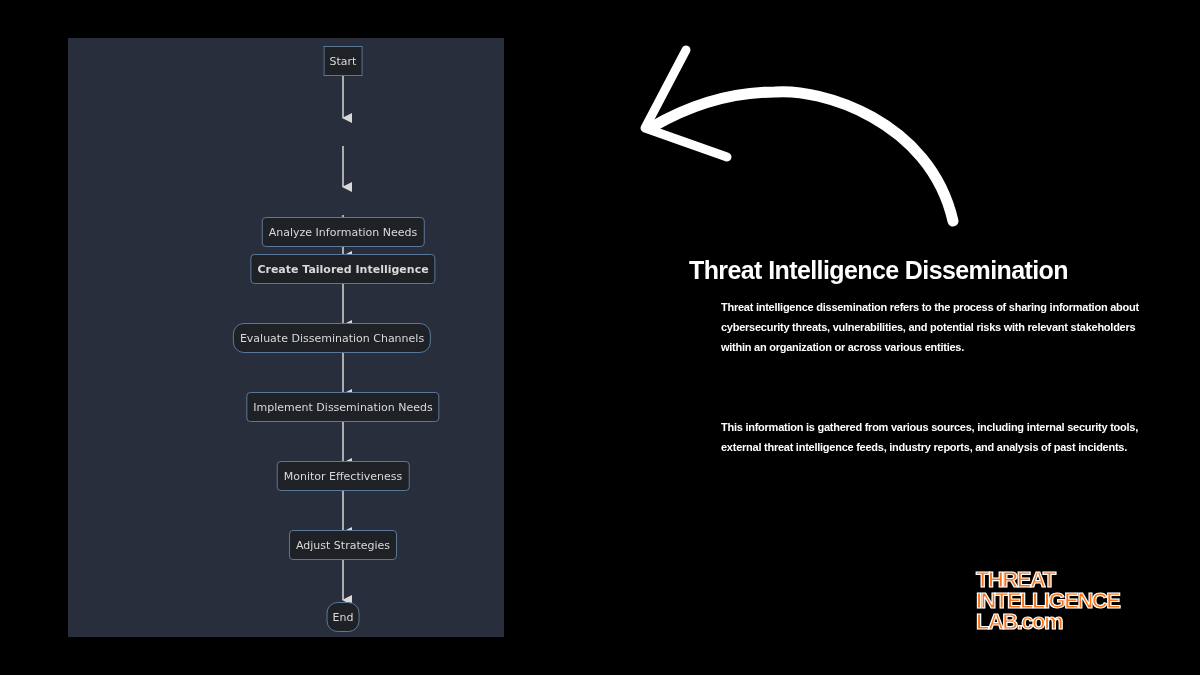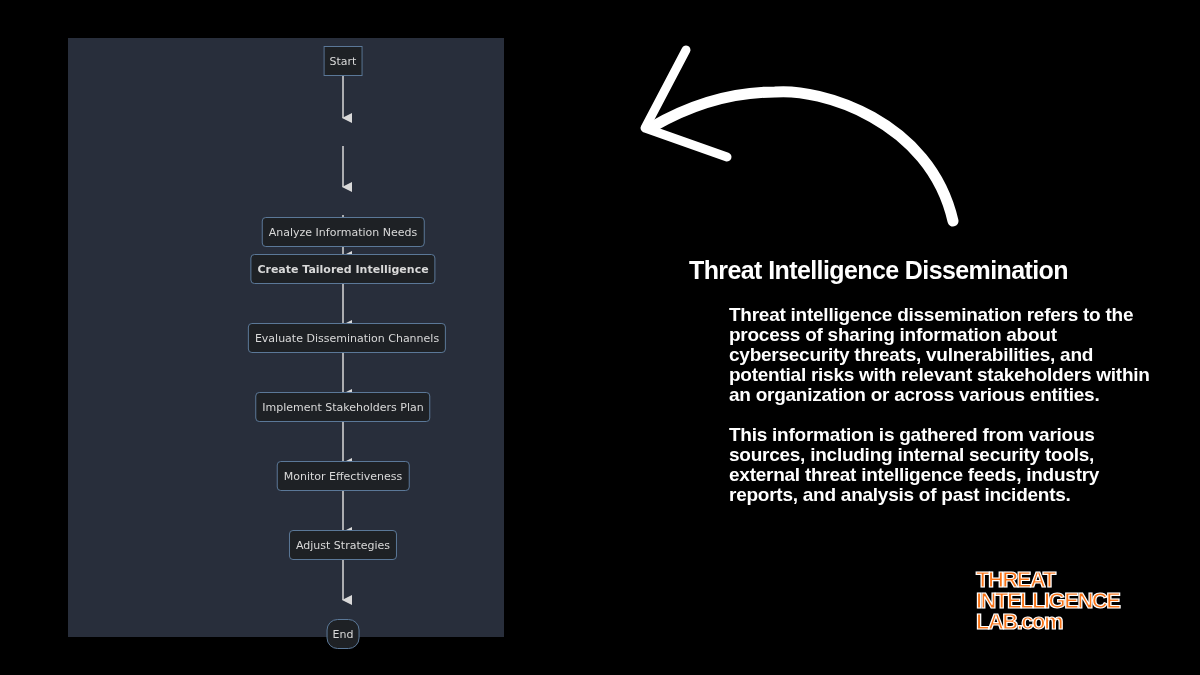--- a/index.html
+++ b/index.html
@@ -3,21 +3,21 @@
 <meta charset="utf-8">
 <style>
   html, body { margin:0; padding:0; }
   body { width:1200px; height:675px; background:#000000; position:relative; overflow:hidden; font-family:"DejaVu Sans", sans-serif; }
   .panel { position:absolute; left:68px; top:38px; width:436px; height:599px; background:#282e3b; }
   .panel svg { position:absolute; left:0; top:0; }
   .node { position:absolute; transform:translateX(-50%); background:#1e2125; border:1.5px solid #5b7898; border-radius:4px; color:#d9d9d9; font-size:11px; line-height:30px; height:30px; padding:0 6px; white-space:nowrap; box-sizing:border-box; text-align:center; }
   .node.term { border-radius:0; padding:0 5px; }
   .arrow-svg { position:absolute; left:0; top:0; }
   .title { position:absolute; left:673px; top:240px; color:#ffffff; font-family:"Liberation Sans", sans-serif; font-weight:bold; font-size:25px; letter-spacing:-0.6px; margin:16px; }
-  .para { position:absolute; left:713px; color:#ffffff; font-family:"Liberation Sans", sans-serif; font-weight:bold; font-size:19px; line-height:20px; width:430px; margin:16px; letter-spacing:-0.25px; }
+  .para { position:absolute; left:713px; color:#ffffff; font-family:"Liberation Sans", sans-serif; font-weight:bold; font-size:11px; line-height:20px; width:430px; margin:8px; letter-spacing:-0.25px; }
   .p1 { top:289px; }
   .p2 { top:409px; }
   .logo { position:absolute; left:976px; top:569px; font-family:"Liberation Sans", sans-serif; font-weight:bold; font-size:22px; line-height:21px; color:#f97316; -webkit-text-stroke:1.2px #ffffff; letter-spacing:-1.5px; }
   .logo div { display:block; }
 </style>
 </head>
 <body>
 
 <div class="panel">
   <svg width="548" height="599">
@@ -33,25 +33,25 @@
       <line x1="275" y1="246" x2="275" y2="287" marker-end="url(#ah)"></line>
       <line x1="275" y1="315" x2="275" y2="356" marker-end="url(#ah)"></line>
       <line x1="275" y1="384" x2="275" y2="425" marker-end="url(#ah)"></line>
       <line x1="275" y1="453" x2="275" y2="494" marker-end="url(#ah)"></line>
       <line x1="275" y1="522" x2="275" y2="562" marker-end="url(#ah)"></line>
     </g>
   </svg>
   <div class="node term" style="left:275px; top:8px;">Start</div>
   <div class="node" style="left:275px; top:147px;margin-top:32px;">Analyze Information Needs</div>
   <div class="node" style="left:275px; top:216px;font-weight:bold;">Create Tailored Intelligence</div>
-  <div class="node" style="left:279px; top:285px;">Evaluate Dissemination Channels</div>
-  <div class="node" style="left:275px; top:354px;">Implement Stakeholders Plan</div>
+  <div class="node" style="left:264px; top:285px;border-radius:11px;">Evaluate Dissemination Channels</div>
+  <div class="node" style="left:275px; top:354px;">Implement Dissemination Needs</div>
   <div class="node" style="left:275px; top:423px;">Monitor Effectiveness</div>
   <div class="node" style="left:275px; top:492px;">Adjust Strategies</div>
-  <div class="node term" style="left:275px; top:581px;border-radius:11px;">End</div>
+  <div class="node term" style="left:275px; top:564px;border-radius:11px;">End</div>
 </div>
 
 <svg class="arrow-svg" width="1200" height="675">
   <g stroke="#ffffff" fill="none" stroke-linecap="round" stroke-linejoin="round">
     <path d="M953,221 C930,120 820,88 775,92 C730,92 690,105 652,127" stroke-width="11"></path>
     <path d="M686,50 L645,128 L727,157" stroke-width="9"></path>
   </g>
 </svg>
 
 <h1 class="title">Threat Intelligence Dissemination</h1>

